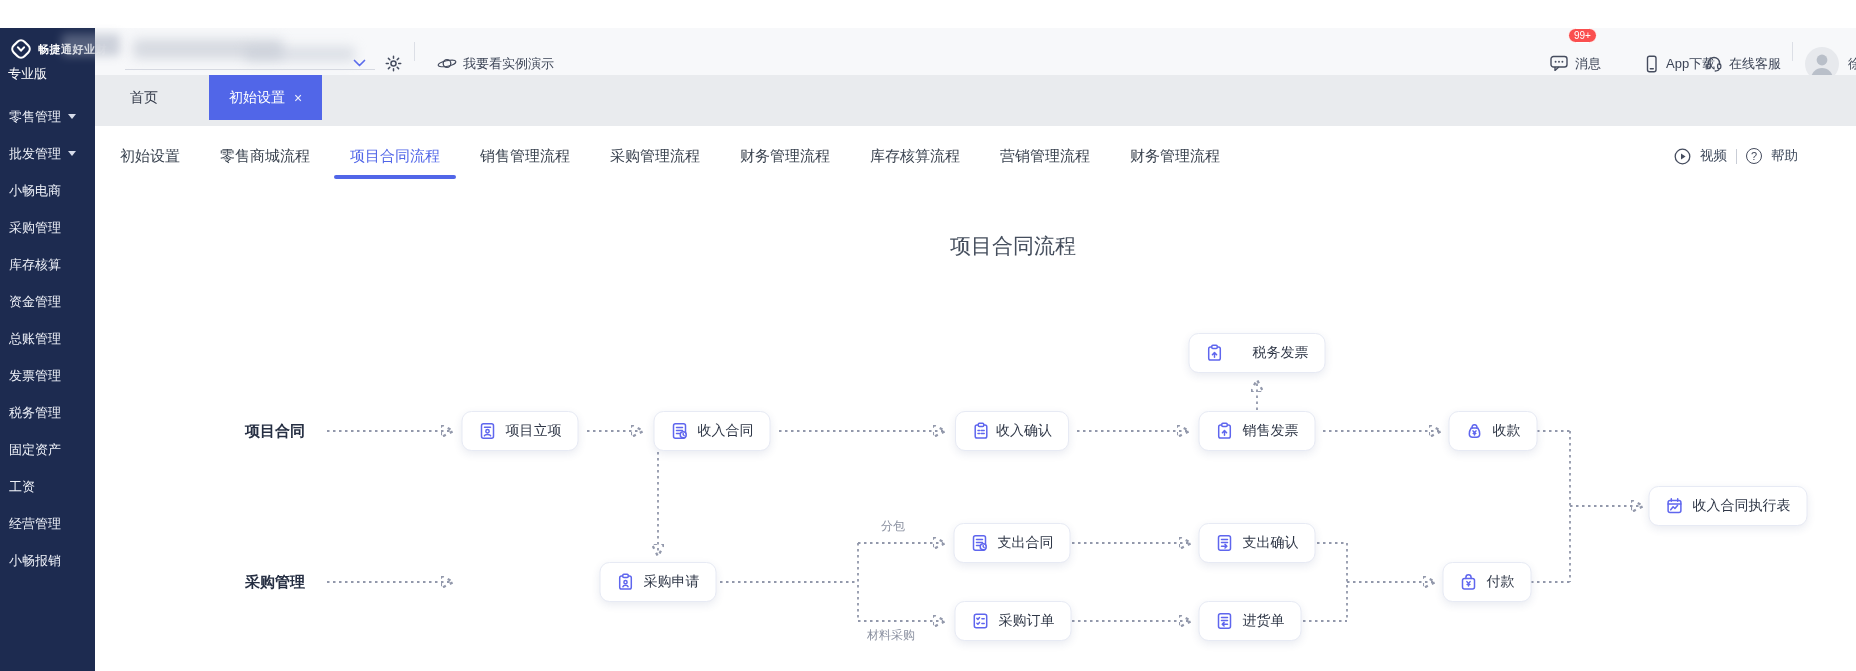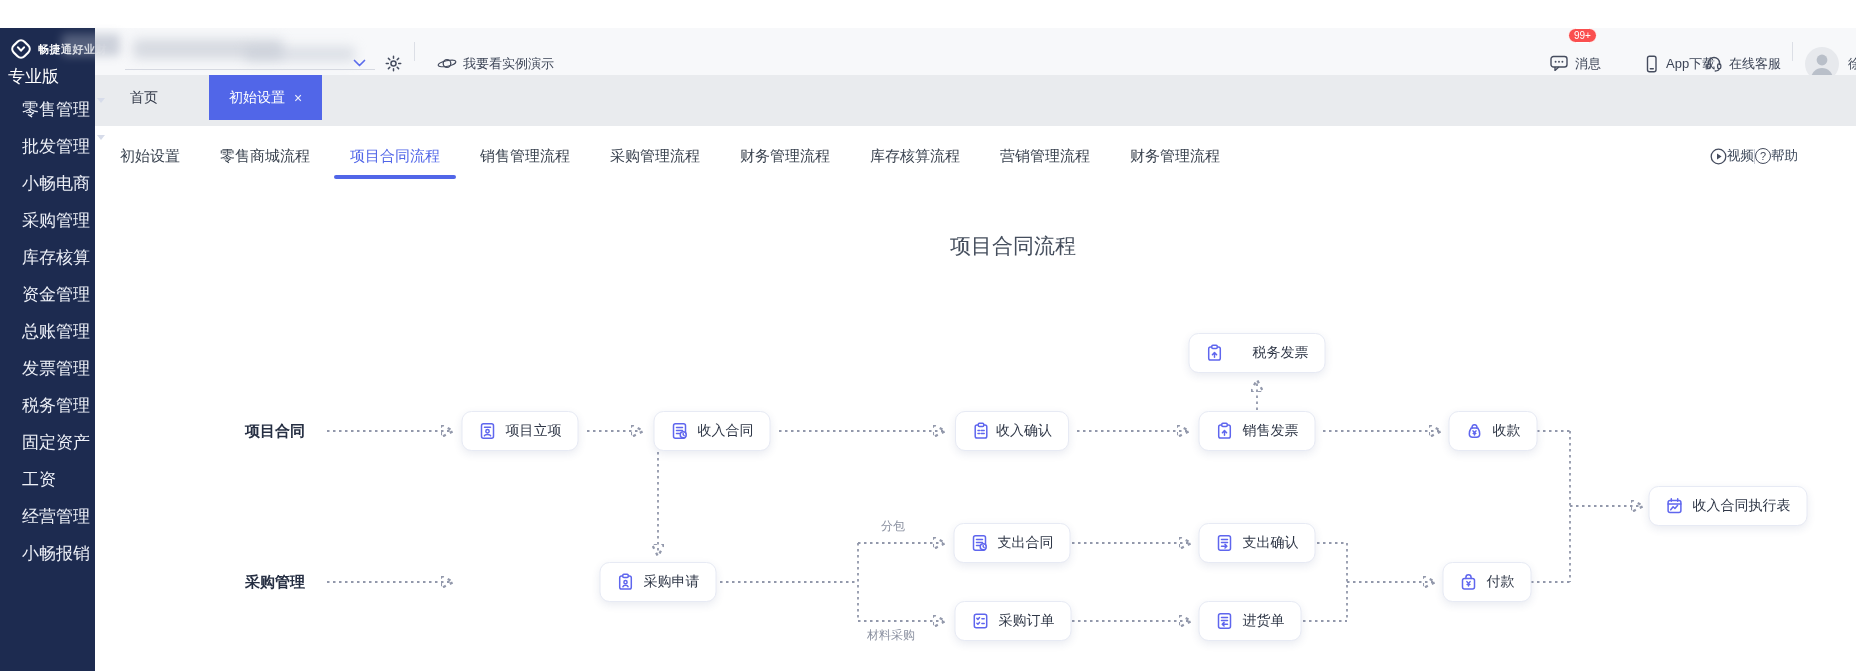--- a/index.html
+++ b/index.html
@@ -5,24 +5,24 @@
   * { margin:0; padding:0; box-sizing:border-box; }
   html,body { width:1856px; height:671px; overflow:hidden;
     font-family:"Liberation Sans","DejaVu Sans",sans-serif; background:#fff; }
   .screen { position:relative; width:1856px; height:671px; background:#fff;border-radius:15px; }
 
   
   .sidebar { position:absolute; left:0; top:28px; width:95px; bottom:0; background:#1d2b50; z-index:5; }
   .logo-area { position:relative; padding:8px 0 0 8px; height:62px; color:#fff; }
   .logo-row { display:flex; align-items:center; gap:4px; }
   .brand-name { font-size:11px; font-weight:bold; white-space:nowrap; letter-spacing:.5px; }
-  .edition { font-size:17px; margin-top:3px; }
+  .edition { font-size:13px; margin-top:3px; }
   .logo-blur { position:absolute; left:62px; top:6px; width:58px; height:22px; background:#9aa2b5; opacity:.45; filter:blur(5px); border-radius:3px; }
   .menu { margin-top:8px; }
-  .menu-item { height:37px; display:flex; padding-left:22px; color:#eef1f8; font-size:17px; cursor:pointer; white-space:nowrap; }
+  .menu-item { height:37px; display:flex; align-items:center; padding-left:9px; color:#eef1f8; font-size:13px; cursor:pointer; white-space:nowrap; }
   .menu-item .caret { width:0; height:0; border-left:4.5px solid transparent; border-right:4.5px solid transparent; border-top:5px solid #d7dcea; margin-left:7px; }
 
   
   .topbar { position:absolute; left:95px; top:28px; right:0; height:47px; background:#f7f8fa; overflow:hidden; z-index:4; }
   .acct-blur1 { position:absolute; left:38px; top:11px; width:150px; height:20px; background:#b7bdc9; opacity:.5; filter:blur(6px); border-radius:4px; }
   .acct-blur2 { position:absolute; left:150px; top:18px; width:110px; height:16px; background:#c3c9d4; opacity:.5; filter:blur(6px); border-radius:4px; }
   .acct-line { position:absolute; left:30px; top:41px; width:250px; border-bottom:1px solid #d6d9e1; }
   .tb-abs { position:absolute; top:12px; height:47px; display:flex; align-items:center; gap:6px; font-size:13px; color:#3c4456; cursor:pointer; }
   .vdiv { position:absolute; top:14px; width:1px; height:19px; background:#dcdfe6; }
   .badge { position:absolute; left:18px; top:-12px; background:#fa4f4f; color:#fff; font-size:10px; line-height:13px; padding:0 5px; border-radius:8px; border:1px solid #fff; white-space:nowrap; }
@@ -35,21 +35,21 @@
   .wtab-home { width:66px; display:flex; align-items:center; justify-content:center; font-size:14px; color:#333a49; cursor:pointer; }
   .wtab-active { background:#5166e8; color:#fff; display:flex; align-items:center; gap:9px; padding:0 20px; font-size:14px; cursor:pointer; }
   .wtab-close { font-size:14px; opacity:.9; cursor:pointer; }
 
   
   .card { position:absolute; left:95px; top:126px; right:0; bottom:0; background:#fff; z-index:2; }
   .subnav { position:relative; height:60px; display:flex; align-items:center; gap:40px; padding-left:25px; font-size:15px; color:#39424f; }
   .snav-tab { cursor:pointer; white-space:nowrap; }
   .snav-tab.active { color:#5166e8; position:relative; }
   .snav-tab.active::after { content:""; position:absolute; left:-16px; right:-16px; bottom:-13px; height:4px; background:#5166e8; border-radius:2px; }
-  .subnav-right { position:absolute; right:58px; top:0; height:60px; display:flex; align-items:center; font-size:13.5px; color:#3f4a5c; }
+  .subnav-right { position:absolute; right:58px; top:0; height:60px; display:flex; align-items:center; gap:9px; font-size:13.5px; color:#3f4a5c; }
   .sn-div { width:1px; height:15px; background:#c9cdd6; }
   .help-q { width:16px; height:16px; border:1.3px solid #454c5e; border-radius:50%; font-size:11px; display:flex; align-items:center; justify-content:center; color:#454c5e; }
 
   
   .flow { position:relative; height:485px; }
   .flow-title { position:absolute; left:918px; top:46px; transform:translateX(-50%); font-size:21px; color:#454e5d; font-weight:500; white-space:nowrap; }
   .edges { position:absolute; left:0; top:0; pointer-events:none; }
   .edges path { stroke:#9298ab; stroke-width:1.8; fill:none; stroke-dasharray:2.5 3.5; }
   .lane-label { position:absolute; transform:translateY(-50%); font-size:15px; font-weight:bold; color:#252e42; white-space:nowrap; }
   .edge-label { position:absolute; font-size:12px; color:#8a90a0; white-space:nowrap; }

